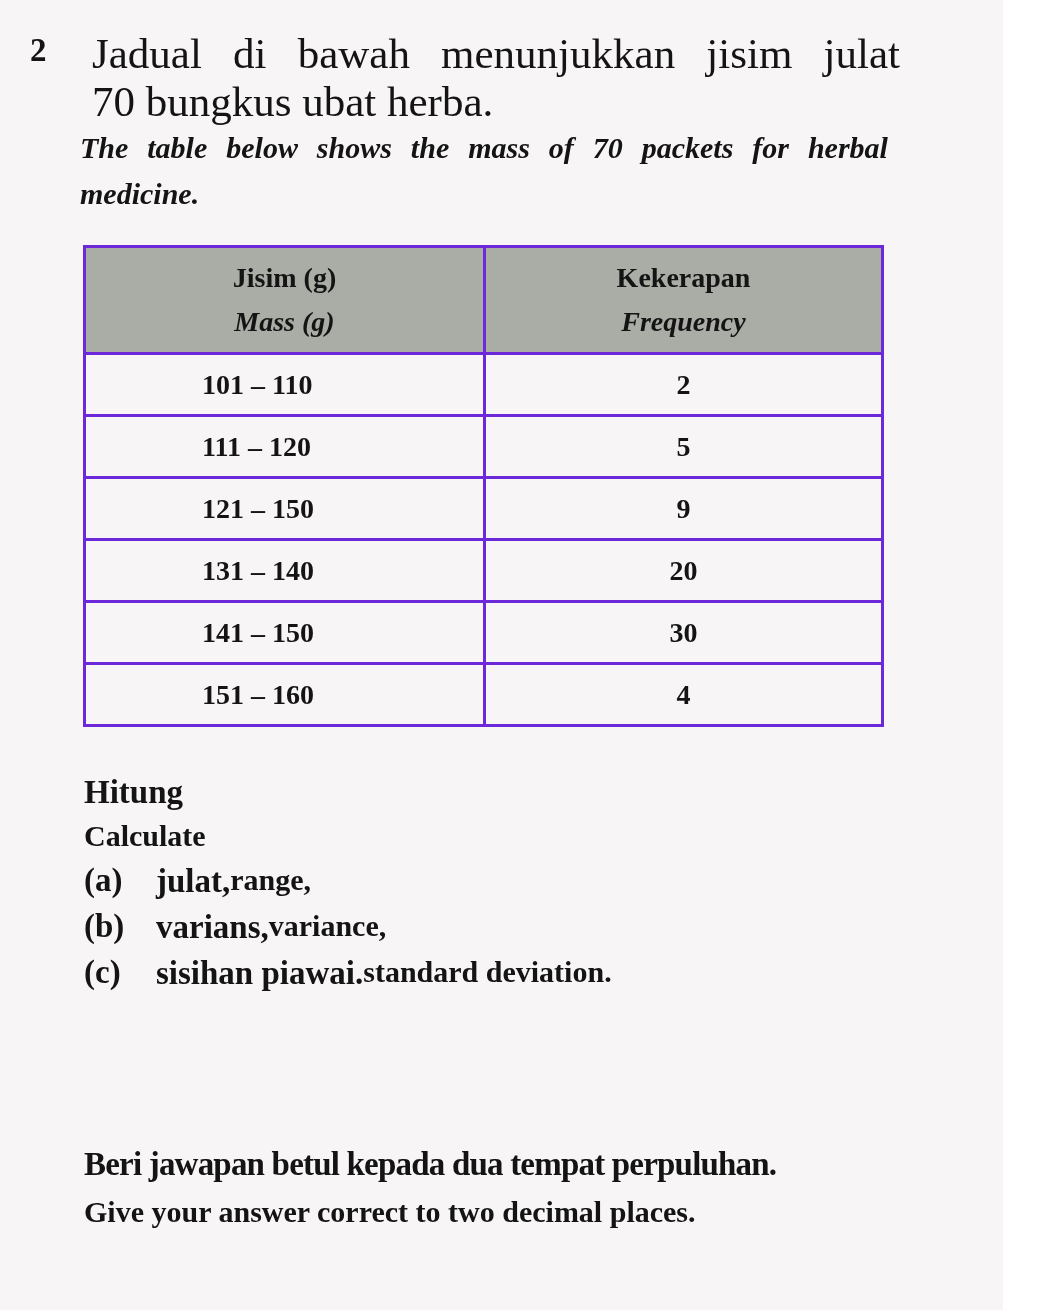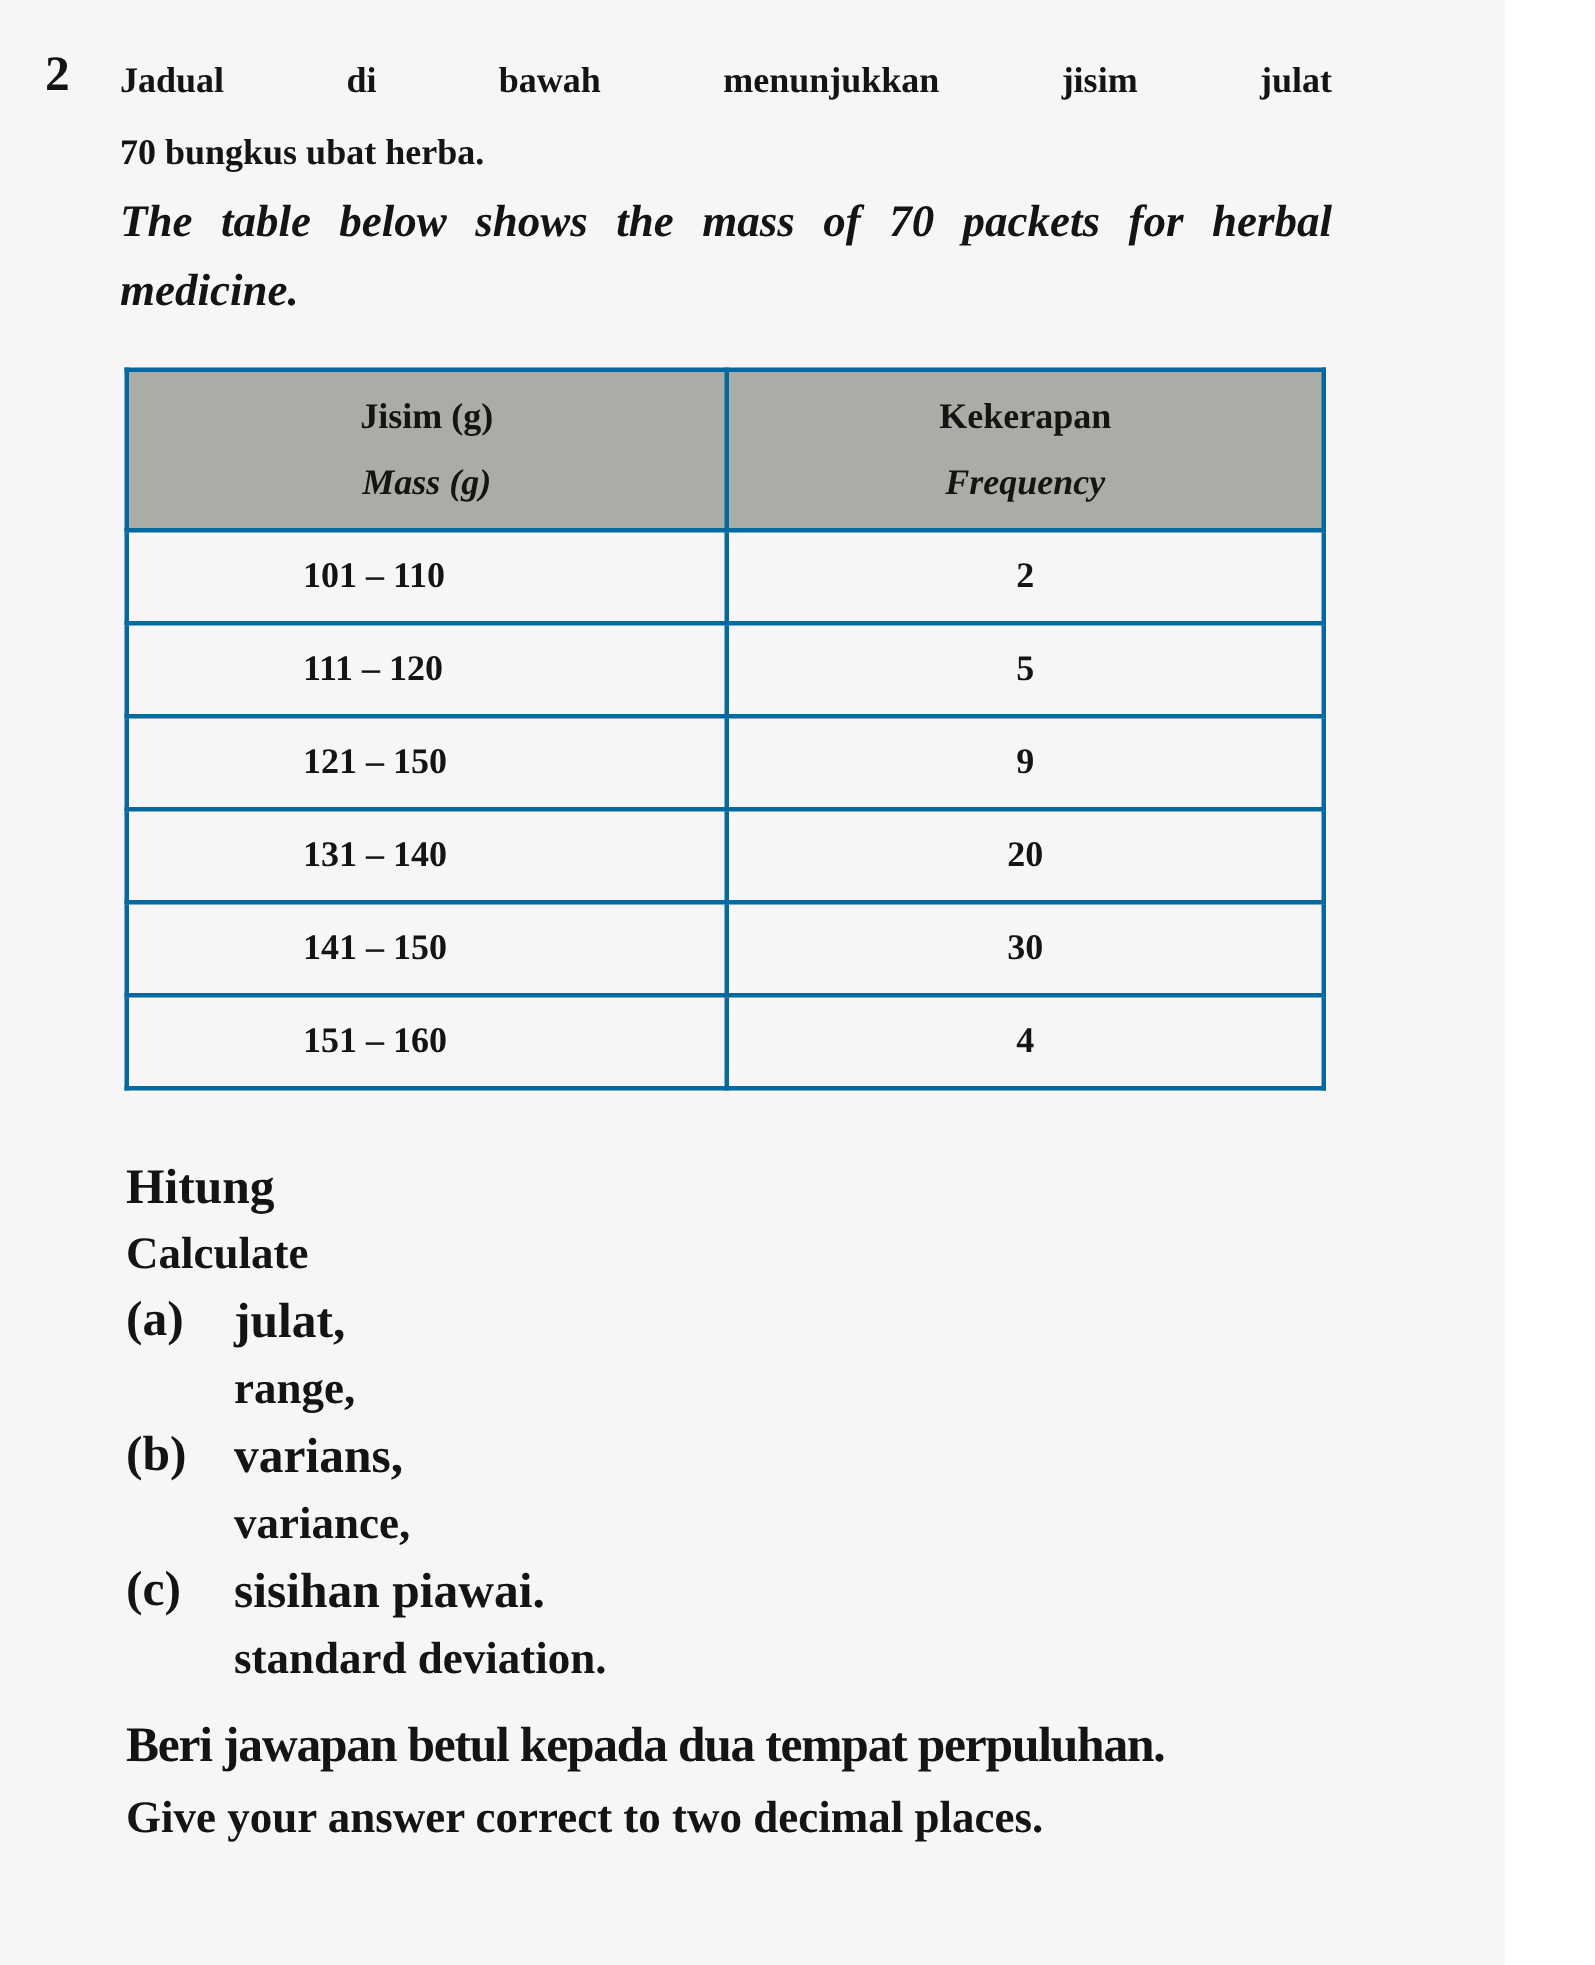--- a/index.html
+++ b/index.html
@@ -11,56 +11,56 @@
     }
     .paper {
       position: absolute; left: 0; top: 0; width: 1003px; height: 1310px;
       background: #f8f5f6;
     }
     .qnum {
       position: absolute; left: 30px; top: 32px;
       font-size: 33px; font-weight: bold;
     }
     .intro-ms {
-      position: absolute; left: 80px; top: 30px; width: 808px;
-      font-size: 24px; font-weight: bold; line-height: 48px;
+      position: absolute; left: 92px; top: 30px; width: 808px;
+      font-size: 43px; font-weight: normal; line-height: 48px;
       text-align: justify; text-align-last: left;
     }
     .intro-ms .line1 { display: flex; justify-content: space-between; }
     .intro-en {
       position: absolute; left: 80px; top: 125px; width: 808px;
       font-size: 30px; font-style: italic; font-weight: bold; line-height: 46px;
     }
     .intro-en .line1 { display: flex; justify-content: space-between; }
     table.freq {
       position: absolute; left: 83px; top: 245px; width: 798px;
       border-collapse: collapse; table-layout: fixed;
     }
     table.freq th, table.freq td {
-      border: 3px solid #0369a1; text-align: center; vertical-align: middle;
-      font-size: 24px; font-weight: bold;
+      border: 3px solid #6d28d9; text-align: center; vertical-align: middle;
+      font-size: 28px; font-weight: bold;
     }
     table.freq th {
       background: #a9ada5; height: 104px; line-height: 44px; padding: 0;
     }
     table.freq th .en { font-style: italic; display: block; }
     table.freq th .ms { display: block; }
     table.freq td { height: 59px; padding: 0; background: #f8f5f6; }
     table.freq td.mass { text-align: left; padding-left: 116px; }
     col.c1 { width: 400px; }
     col.c2 { width: 398px; }
     .calc {
       position: absolute; left: 84px; top: 770px;
       font-size: 33px; line-height: 44px;
     }
     .calc .ms-b { font-weight: bold; }
     .calc .en-i { font-weight: bold; font-size: 30px; }
     .item { display: flex; }
     .item .lbl { width: 72px; font-weight: bold; font-size: 33px; }
-    .item .body { display: flex; flex-direction: column; }
+    .item .body { display: flex; flex-direction: row; }
     .item .body .ms-b { line-height: 46px; }
     .item .body .en-i { line-height: 44px; }
     .instr {
       position: absolute; left: 84px; top: 1140px;
       font-size: 33px; line-height: 48px;
     }
     .instr .ms-b { font-weight: bold; letter-spacing: -0.8px; }
     .instr .en-i { font-weight: bold; font-size: 30px; }
   </style>
 </head>

